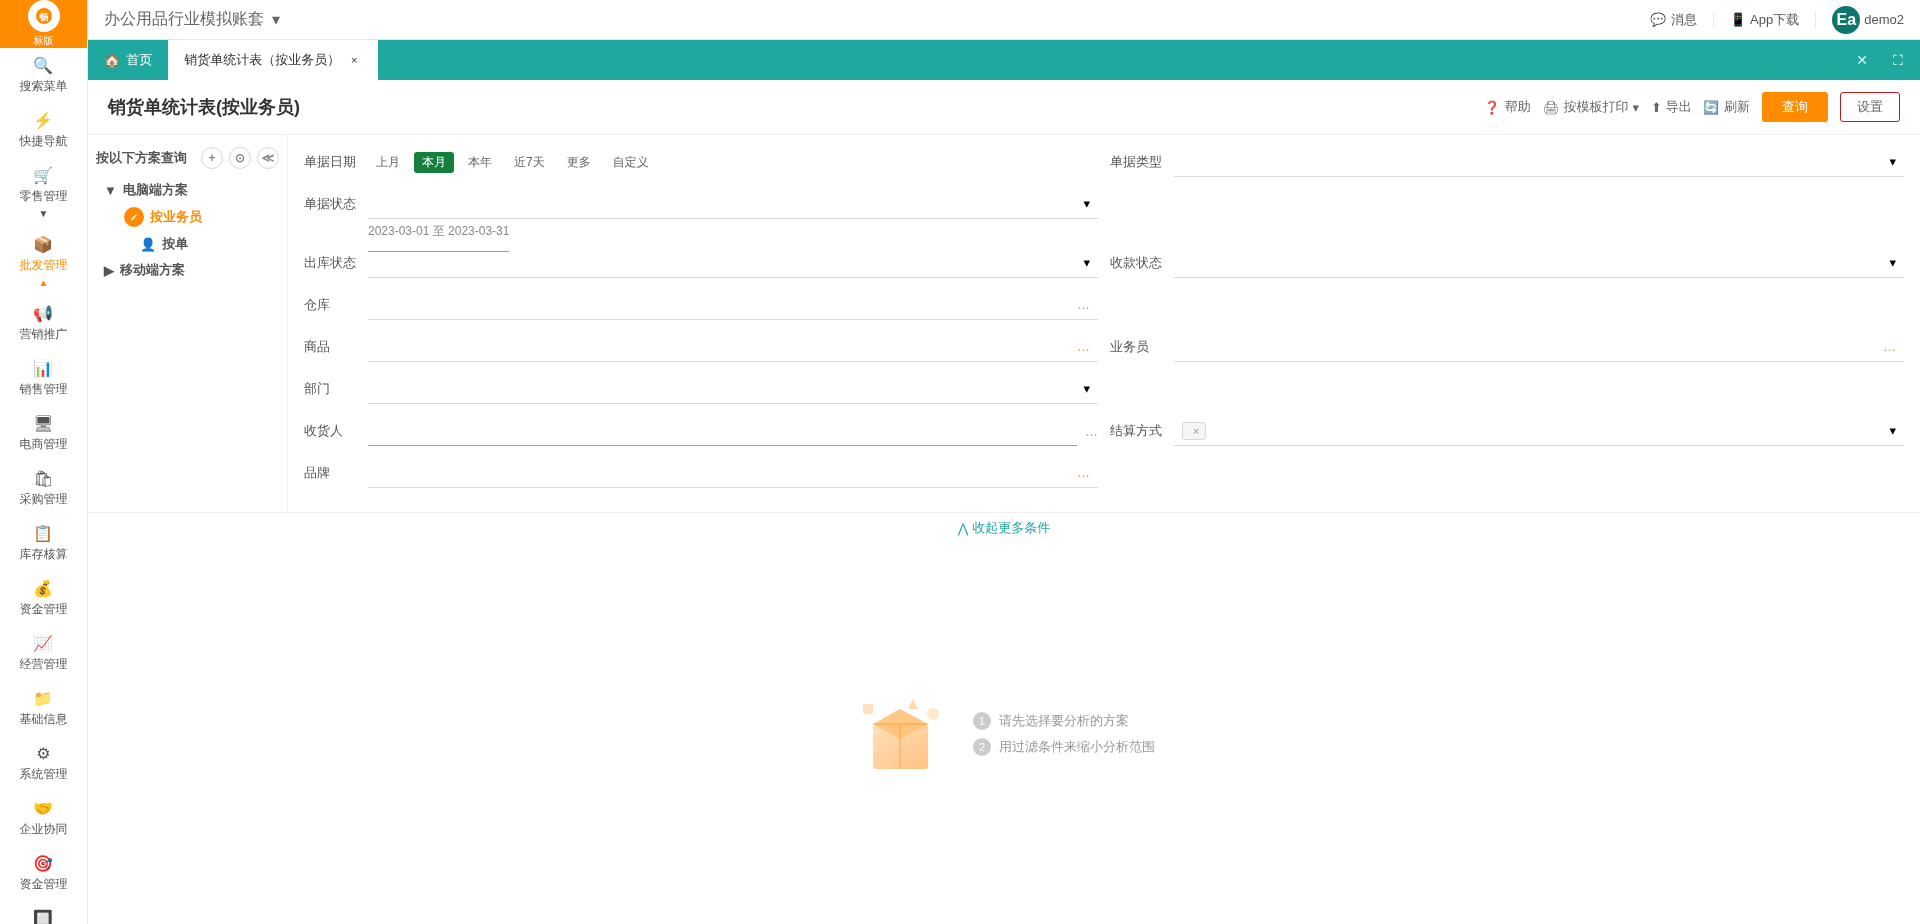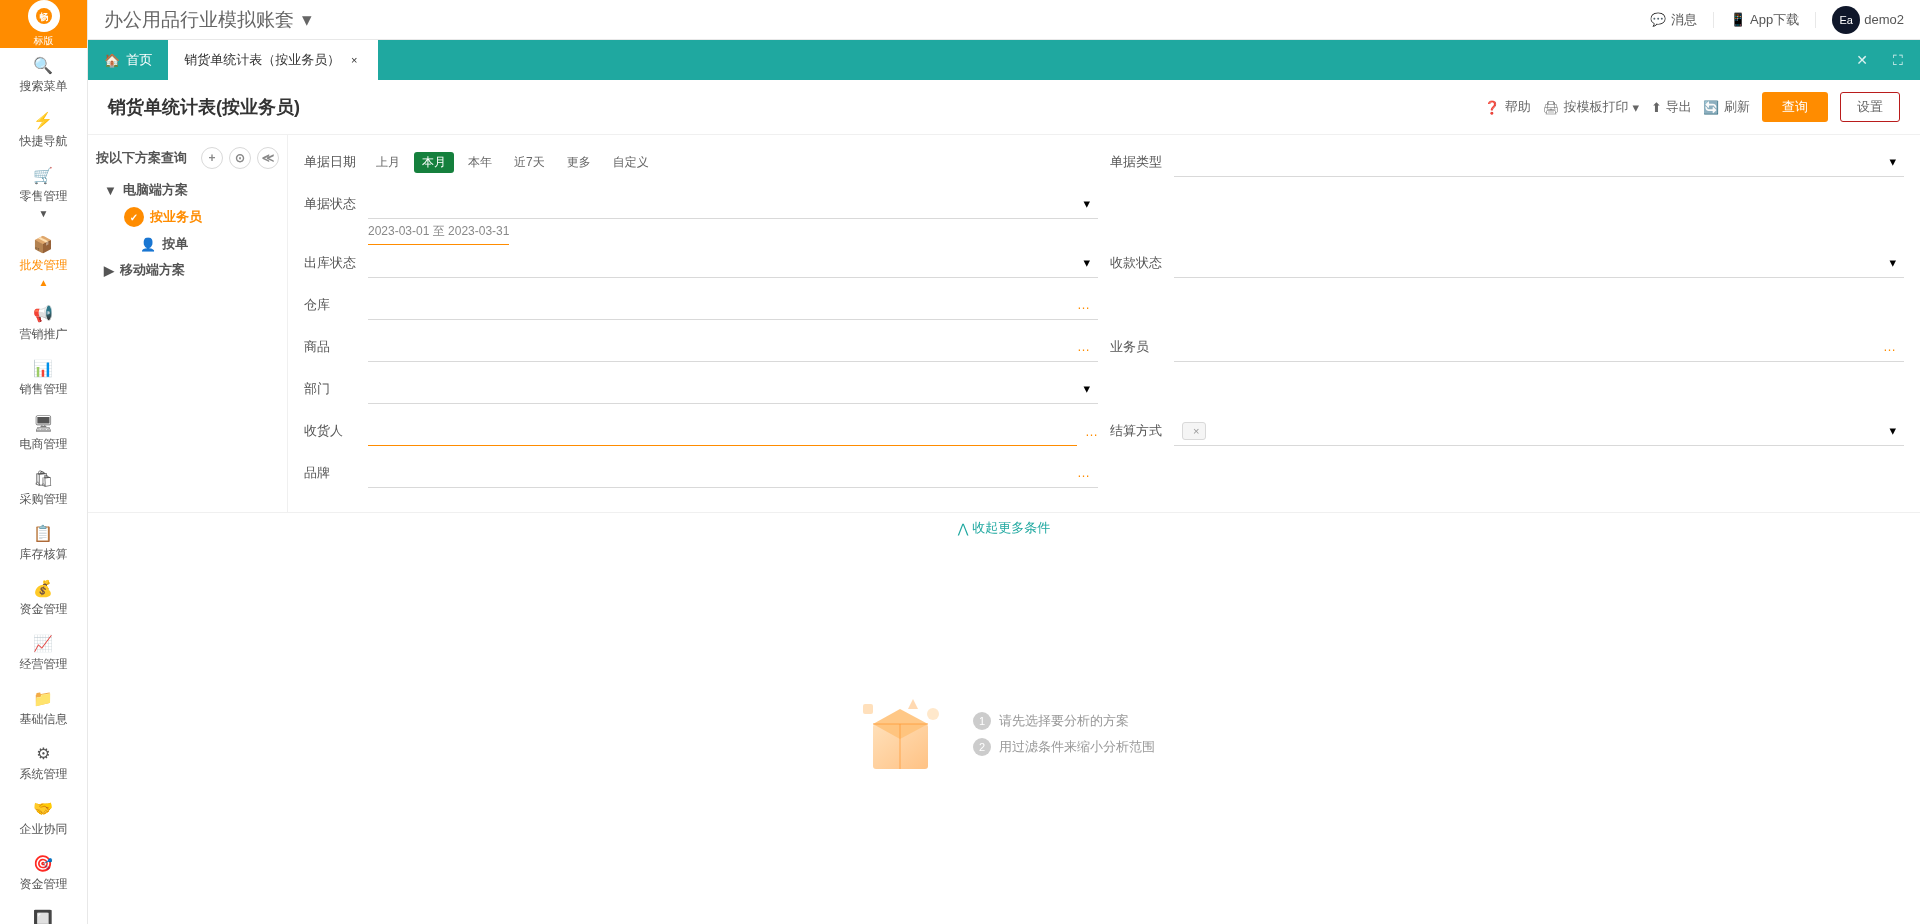--- a/index.html
+++ b/index.html
@@ -73,47 +73,48 @@
       display: flex;
       align-items: center;
       padding: 0 16px;
       justify-content: space-between;
     }
     .top-header-left {
       display: flex;
       align-items: center;
       gap: 8px;
       color: #666;
-      font-size: 19px;
+      font-size: 16px;
       text-align: right;
     }
     .top-header-right {
       display: flex;
       align-items: center;
       gap: 16px;
       color: #555;
       font-size: 13px;
     }
     .header-btn {
       display: flex;
       align-items: center;
       gap: 4px;
       cursor: pointer;
       color: #555;
     }
     .avatar {
       width: 28px;
       height: 28px;
       border-radius: 50%;
-      background: #0f172a;
+      background: #0f766e;
       display: flex;
       align-items: center;
       justify-content: center;
       color: #fff;
-      font-size: 11px;
+      font-size: 16px;
+      font-weight: bold;
     }
 
     
     .tab-bar {
       height: 40px;
       background: #1fa8a0;
       display: flex;
       align-items: center;
       padding: 0 0;
     }
@@ -664,21 +665,21 @@
             <div class="filter-item">
               <span class="filter-label">单据状态</span>
               <div class="filter-select">
                 <span></span>
                 <span>▾</span>
               </div>
             </div>
           </div>
 
           <div style="margin-bottom:8px; padding-left:64px; margin-top:-8px;">
-            <span class="date-range" style="font-size:12px;color:#888;border-bottom:1px solid #ff8c00;padding-bottom:6px;">2023-03-01 至 2023-03-31</span>
+            <span class="date-range" style="font-size:12px;color:#888;border-bottom:1px solid #ff8c00;padding-bottom:13px;">2023-03-01 至 2023-03-31</span>
           </div>
 
           <div class="filter-row">
             <div class="filter-item">
               <span class="filter-label">出库状态</span>
               <div class="filter-select">
                 <span></span>
                 <span>▾</span>
               </div>
             </div>

